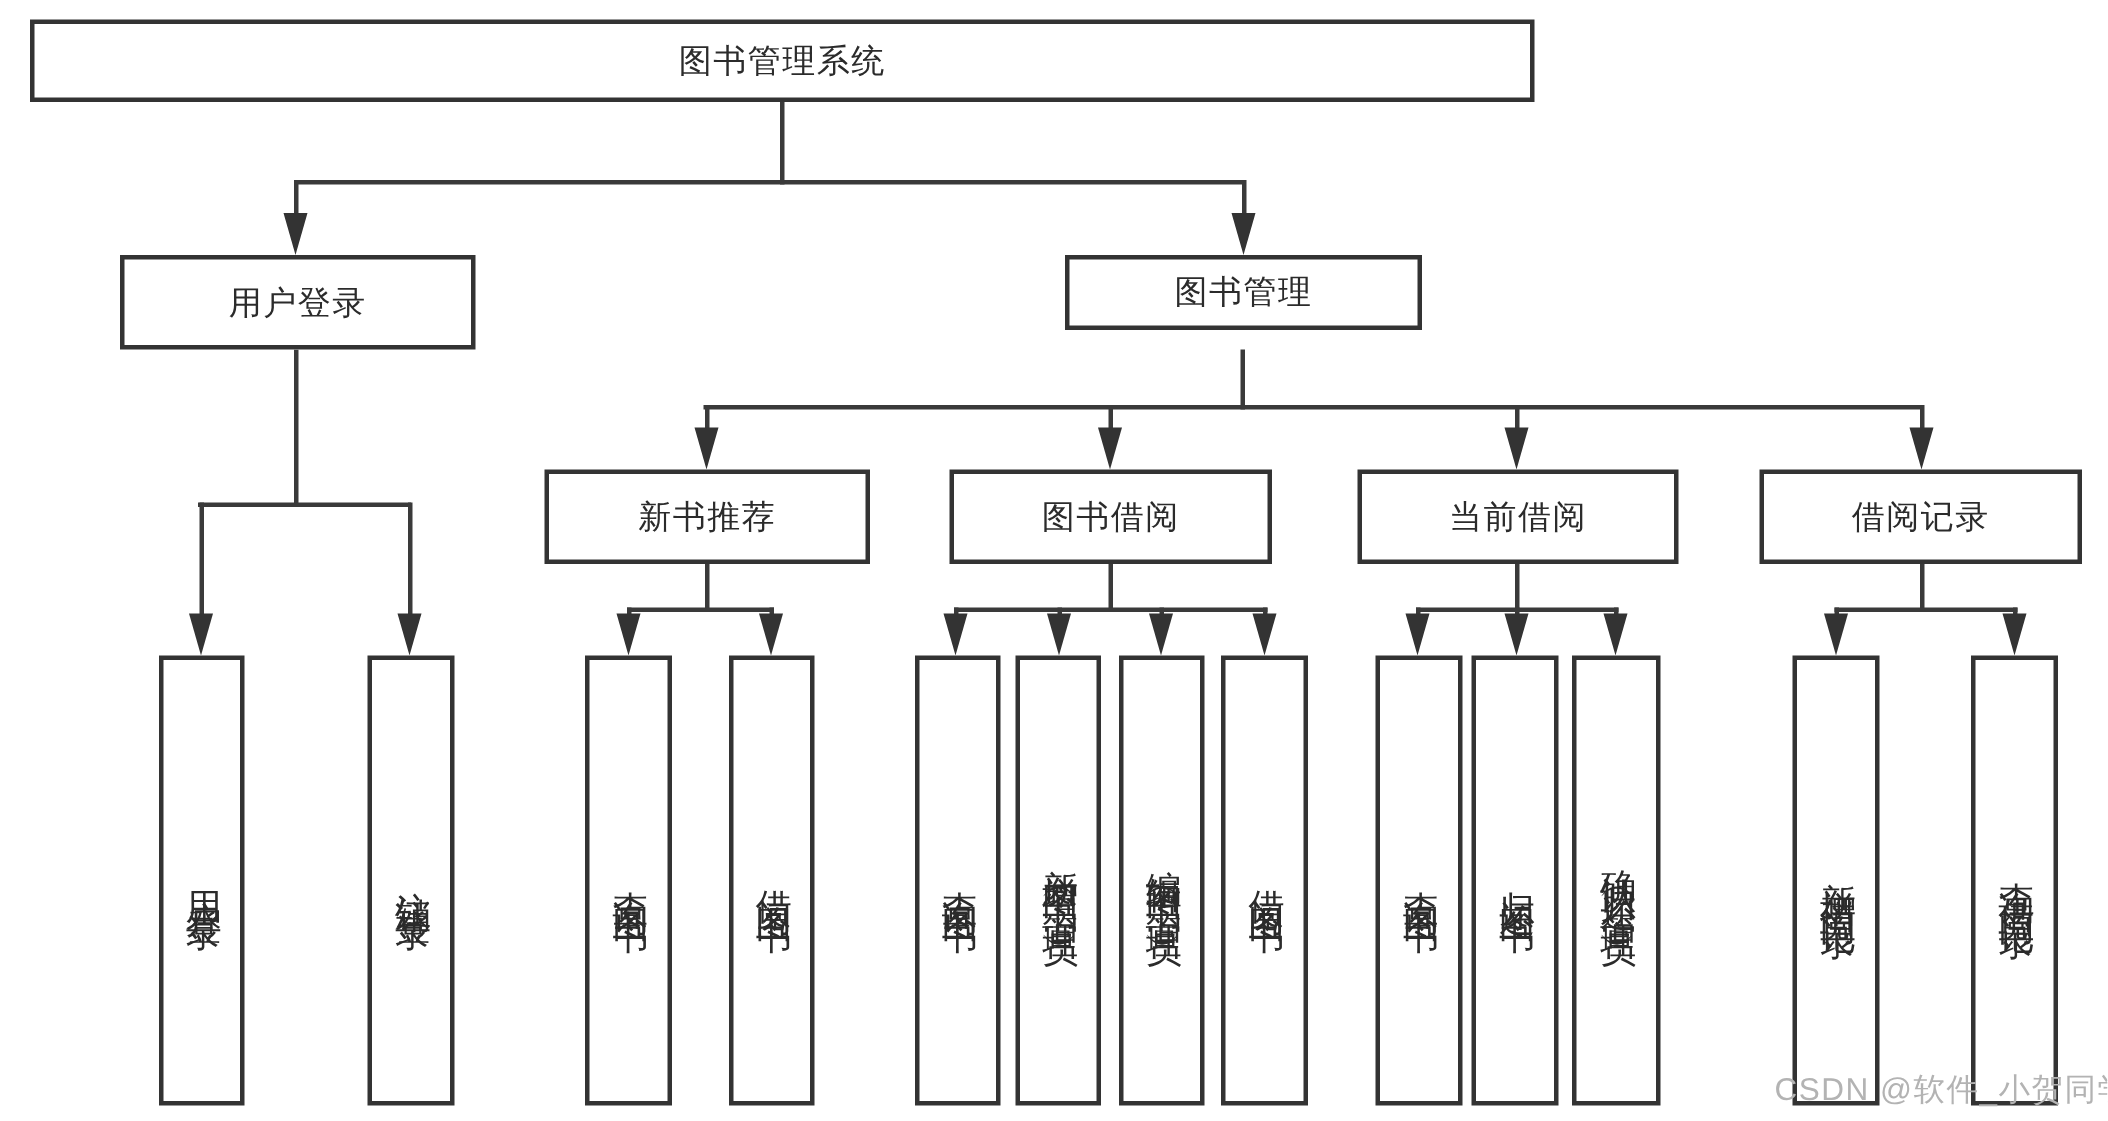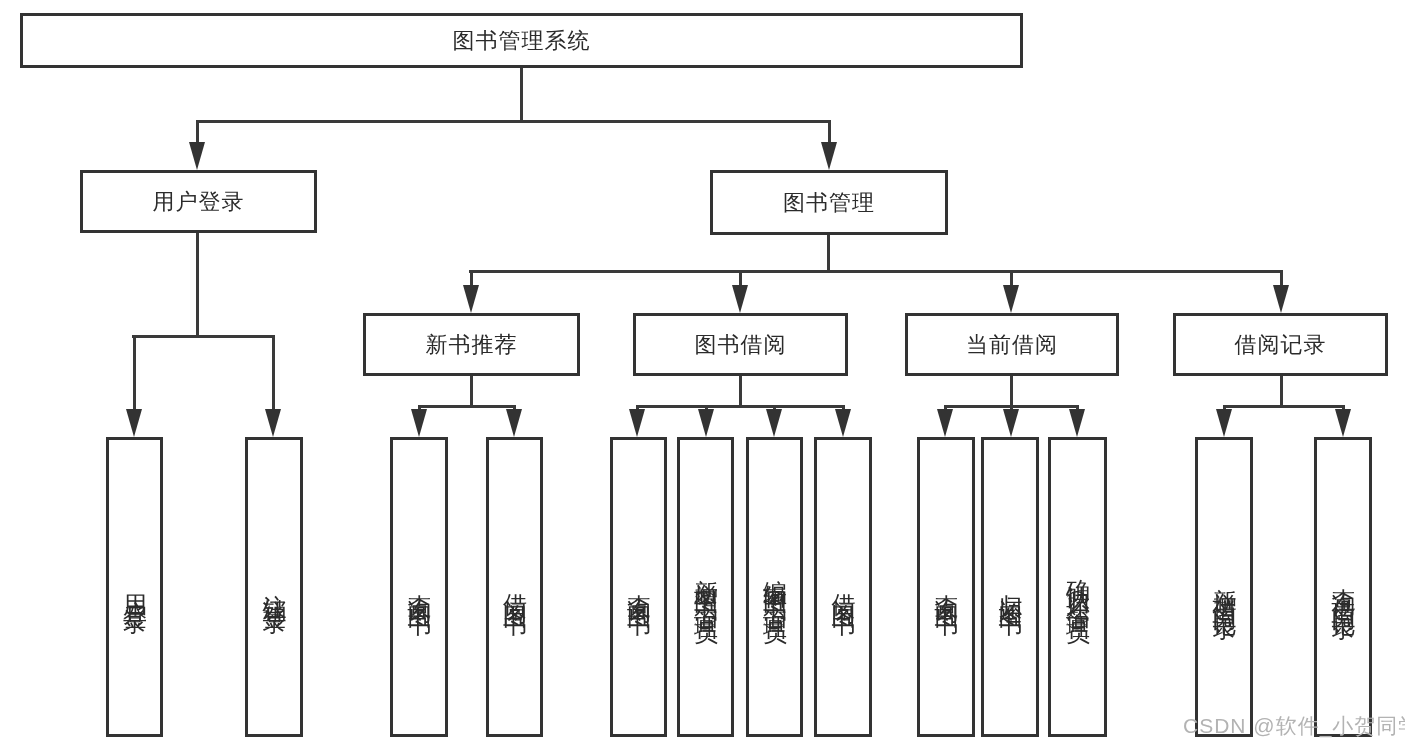--- a/index.html
+++ b/index.html
@@ -114,21 +114,21 @@
   <div class="vline" style="left:1342px;top:405px;height:10px"></div>
   <div class="ahead" style="left:1335px;top:409px"></div>
 
   <div class="box" style="left:20px;top:13px;width:1003px;height:55px">
     <span class="hlabel">图书管理系统</span>
   </div>
 
   <div class="box" style="left:80px;top:170px;width:237px;height:63px">
     <span class="hlabel">用户登录</span>
   </div>
-  <div class="box" style="left:710px;top:170px;width:238px;height:65px">
+  <div class="box" style="left:710px;top:170px;width:238px;height:50px">
     <span class="hlabel">图书管理</span>
   </div>
 
   <div class="box" style="left:363px;top:313px;width:217px;height:63px">
     <span class="hlabel">新书推荐</span>
   </div>
   <div class="box" style="left:633px;top:313px;width:215px;height:63px">
     <span class="hlabel">图书借阅</span>
   </div>
   <div class="box" style="left:1173px;top:313px;width:215px;height:63px">

